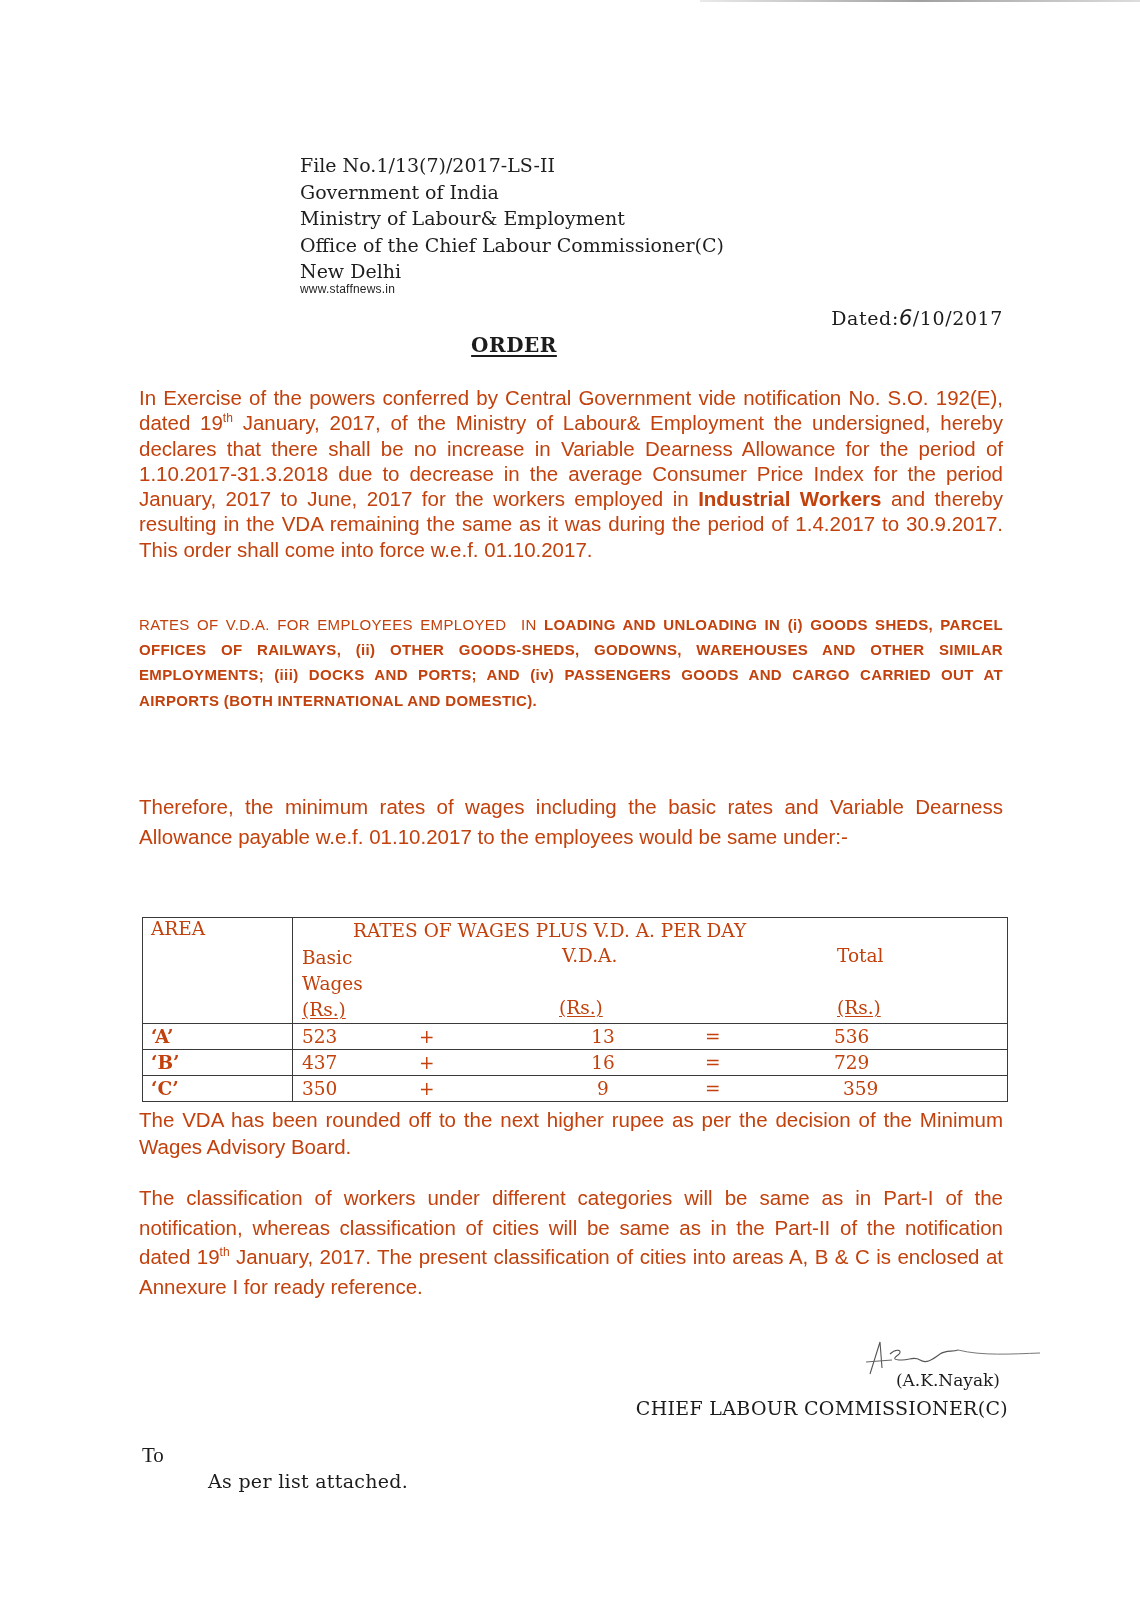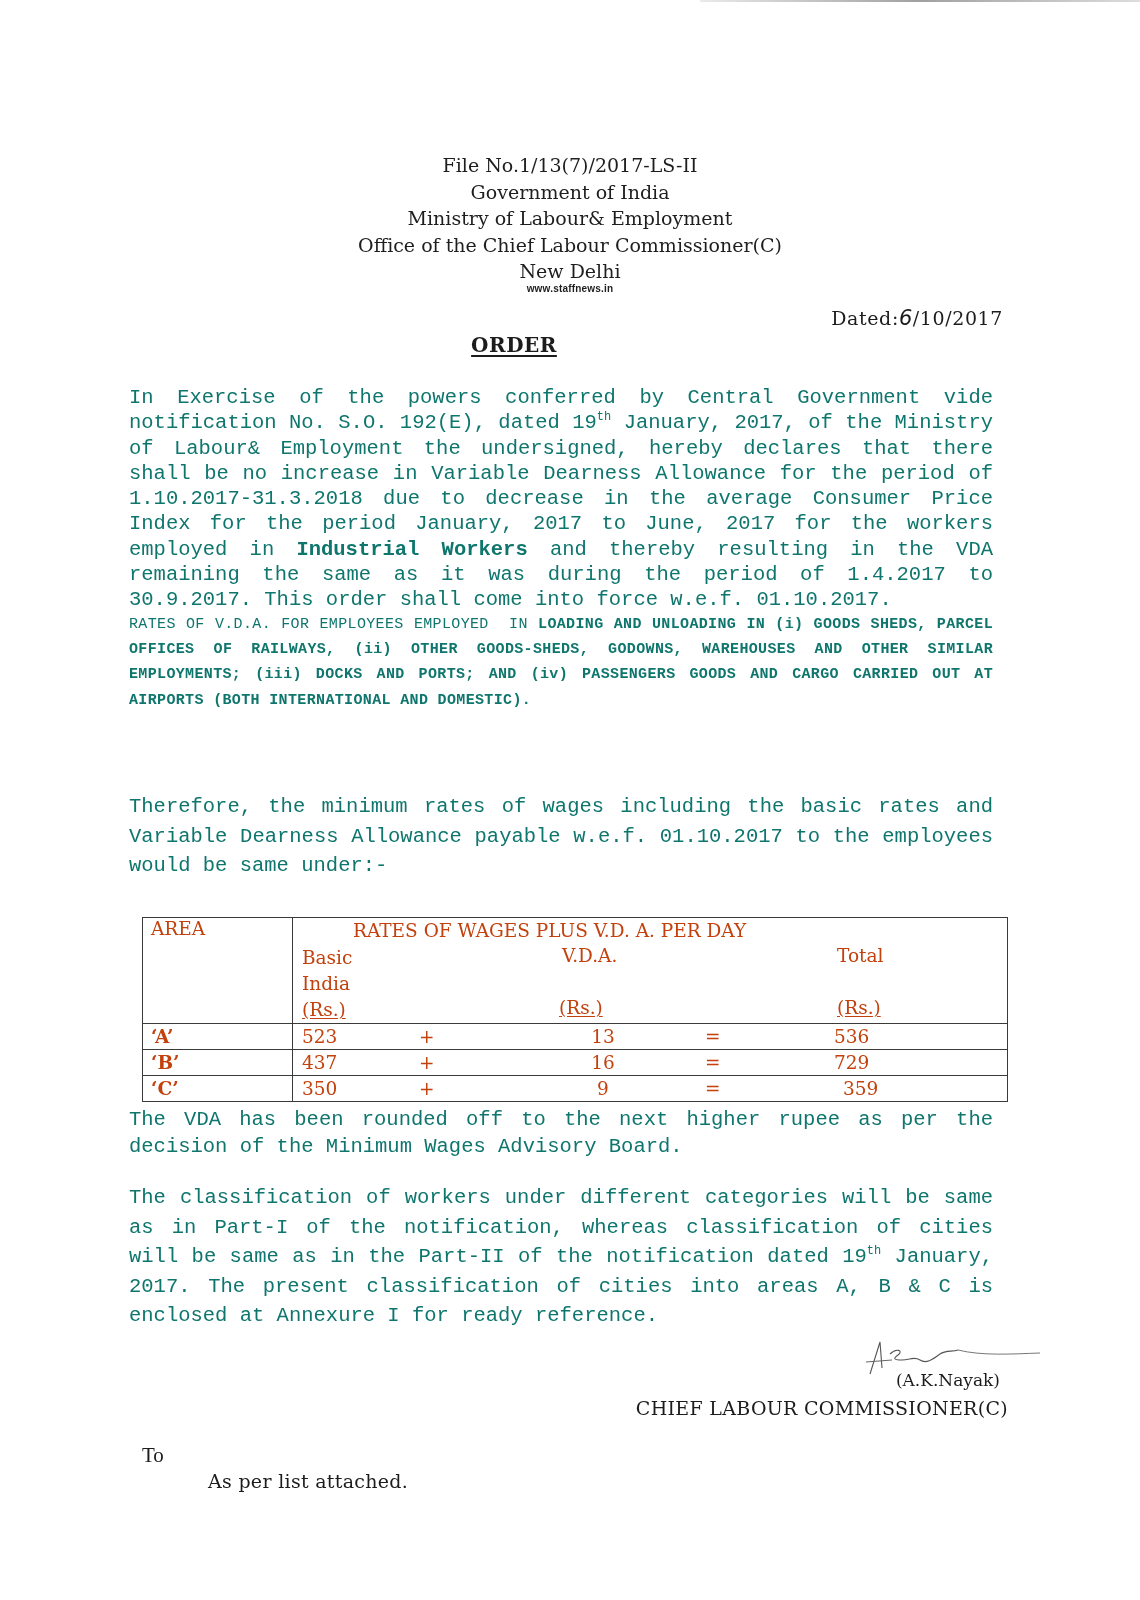--- a/index.html
+++ b/index.html
@@ -21,30 +21,29 @@
       top: 0;
       width: 440px;
       height: 2px;
       background: linear-gradient(to right, rgba(150,150,150,0.2), rgba(120,120,120,0.7), rgba(170,170,170,0.4));
     }
     .header-block {
       position: absolute;
       left: 300px;
       top: 152px;
       width: 540px;
-      text-align: center;
       font-size: 19px;
       line-height: 26.5px;
       color: #1e1e1e;
     }
     .header-block div { white-space: nowrap; }
     .watermark {
       font-family: "Liberation Sans", sans-serif;
-      font-size: 10px;
-      font-weight: bold;
+      font-size: 12px;
+      font-weight: normal;
       line-height: 12px;
       margin-top: -2px;
       letter-spacing: 0.2px;
     }
     .dated {
       position: absolute;
       right: 137px;
       top: 306px;
       font-size: 19px;
       letter-spacing: 0.6px;
@@ -63,27 +62,27 @@
       top: 333px;
       text-align: center;
       font-size: 20px;
       font-weight: bold;
       text-decoration: underline;
       text-underline-offset: 3px;
       letter-spacing: 0.5px;
     }
     .para {
       position: absolute;
-      left: 129px;
+      left: 139px;
       width: 864px;
-      font-family: Liberation Mono, monospace;
+      font-family: Liberation Sans, sans-serif;
       font-size: 20.5px;
       line-height: 25.3px;
       text-align: justify;
-      color: #0f766e;
+      color: #c2410c;
     }
     .para sup { font-size: 12px; line-height: 0; }
     .para b { font-weight: bold; }
     .p1 { top: 385px; }
     .p2 {
       top: 612px;
       letter-spacing: 0.35px;
       font-size: 15px;
       line-height: 25.2px;
       text-align-last: left;
@@ -253,21 +252,21 @@
 
 <table class="wage-table">
   <tbody>
       <tr>
     <td class="area-col">AREA</td>
     <td class="header-cell">
       <div class="hdr-inner">
         <div class="hdr-title">RATES OF WAGES PLUS V.D. A. PER DAY</div>
         <div class="hdr-basic">
           <div>Basic</div>
-          <div>India</div>
+          <div>Wages</div>
           <div class="rs-u">(Rs.)</div>
         </div>
         <div class="hdr-vda">V.D.A.</div>
         <div class="hdr-vda-rs">(Rs.)</div>
         <div class="hdr-total">Total</div>
         <div class="hdr-total-rs">(Rs.)</div>
       </div>
     </td>
   </tr>
   <tr class="data-row row-a">

